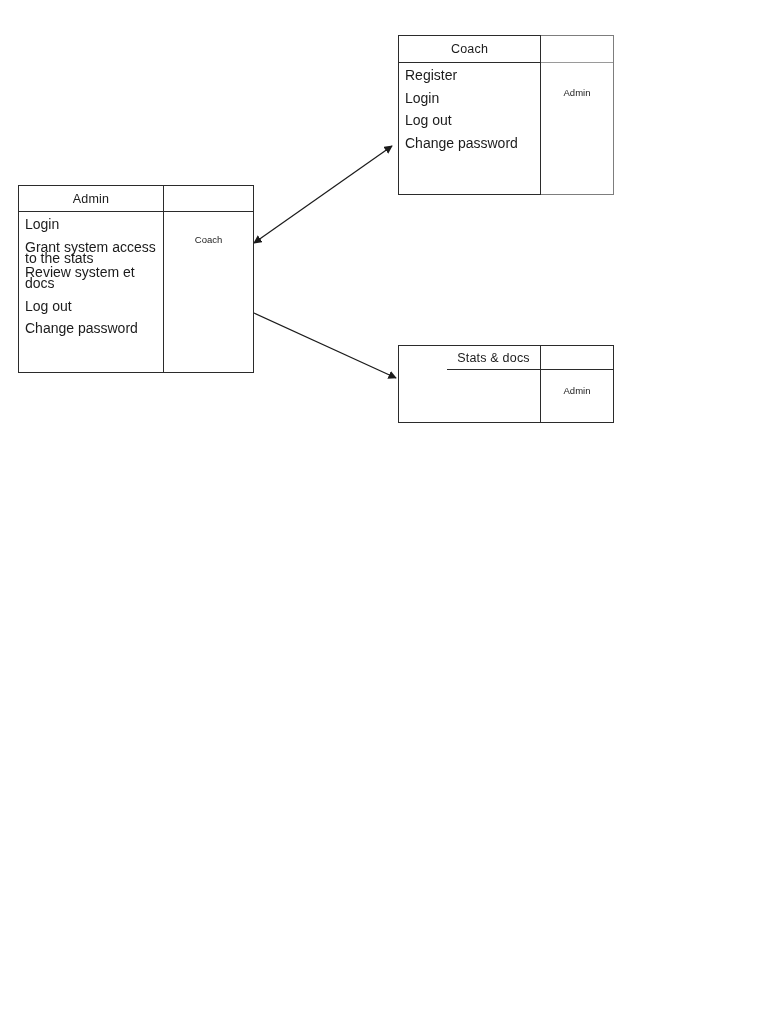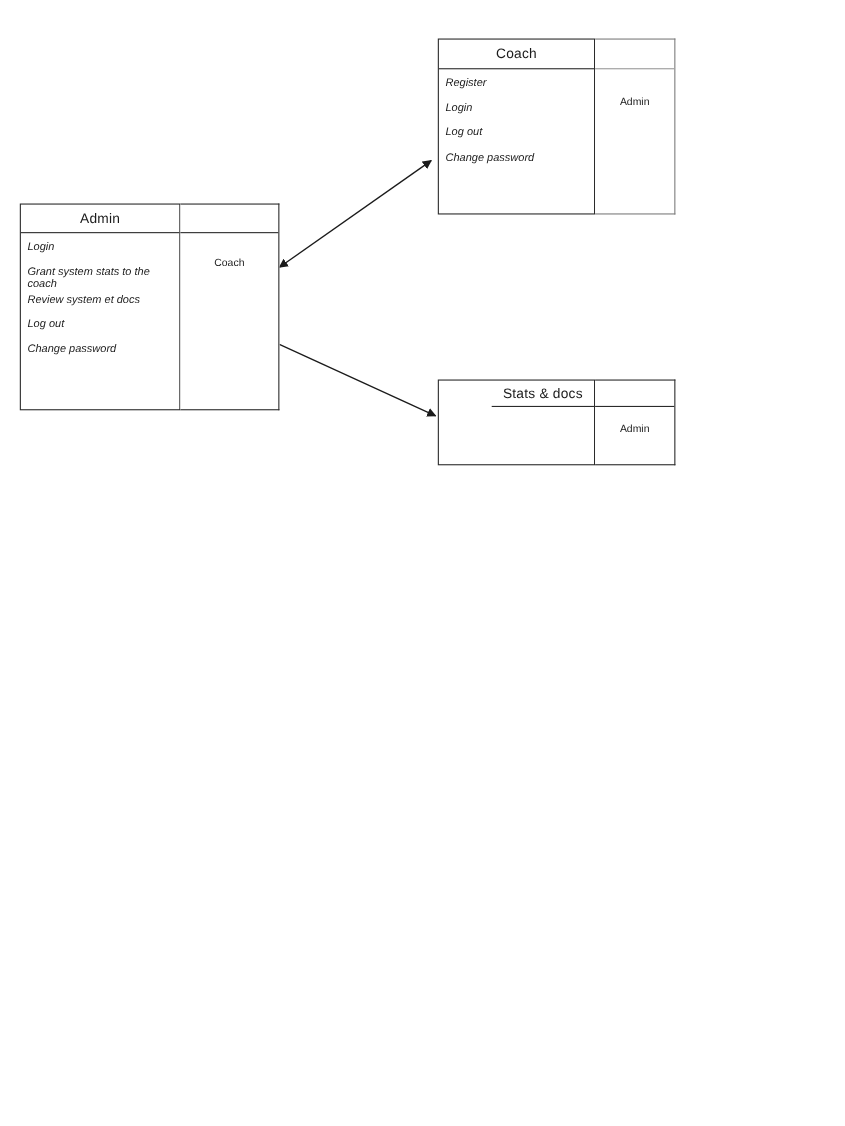--- a/index.html
+++ b/index.html
@@ -82,25 +82,24 @@
     justify-content: center;
     padding-top: 18px;
   }
   .side-label {
     font-size: 9.5px;
     color: #1b1b1b;
     white-space: nowrap;
   }
 
   .op {
-    font-size: 10px;
+    font-size: 14px;
     line-height: 11.5px;
     color: #1b1b1b;
     white-space: pre-wrap;
-    font-style: italic;
   }
 
   
   #box-admin { left: 18px; top: 185px; }
   #box-admin .col-main { width: 146px; height: 188px; }
   #box-admin .col-side { width: 90px; height: 188px; }
   #box-admin .hdr, #box-admin .hdr-blank { height: 26px; }
   #box-admin .body-side { padding-top: 22px; }
 
   
@@ -145,21 +144,21 @@
       Stats &amp; docs : single headed --&gt;
     <line x1="254" y1="313" x2="396" y2="378" stroke="#1b1b1b" stroke-width="1.2" marker-end="url(#arrow-end)"></line>
   </svg>
 
   <div class="class-box" id="box-admin">
     <div class="col-main">
       <div class="hdr">Admin</div>
       <div class="body-main">
         <div class="op">Login</div>
         <div class="sp-lg"></div>
-        <div class="op">Grant system stats to the coach</div>
+        <div class="op">Grant system access to the stats</div>
         <div class="sp-sm"></div>
         <div class="op">Review system et docs</div>
         <div class="sp-lg"></div>
         <div class="op">Log out</div>
         <div class="sp-lg"></div>
         <div class="op">Change password</div>
       </div>
     </div>
     <div class="col-side">
       <div class="hdr-blank"></div>

